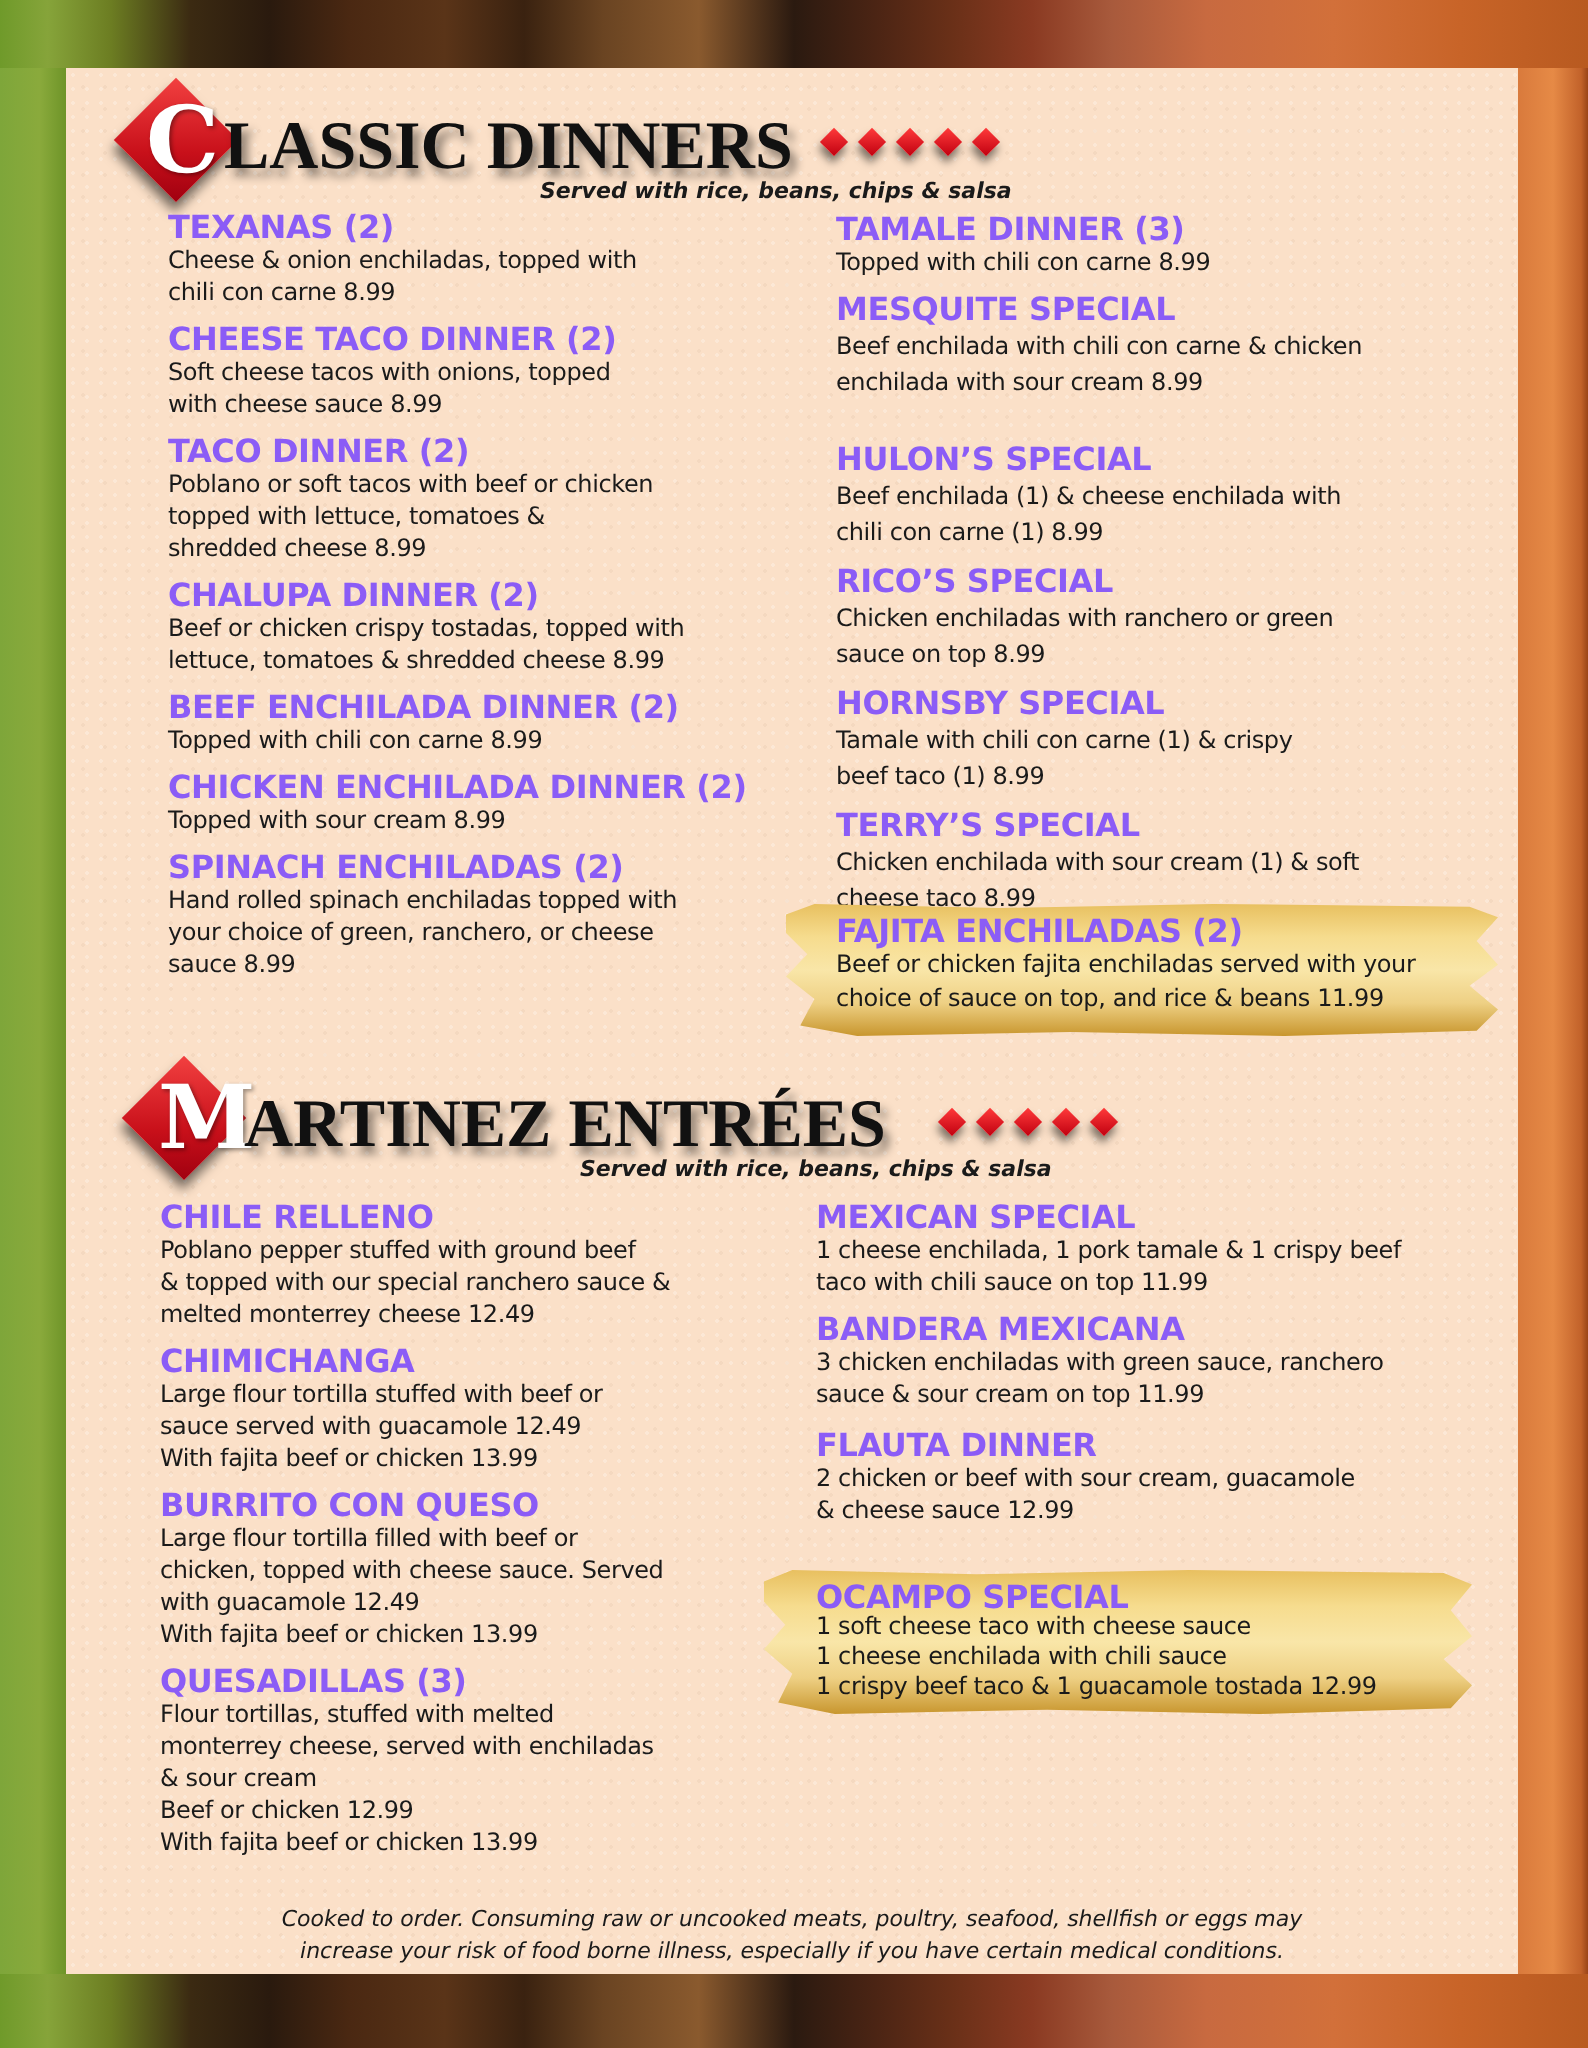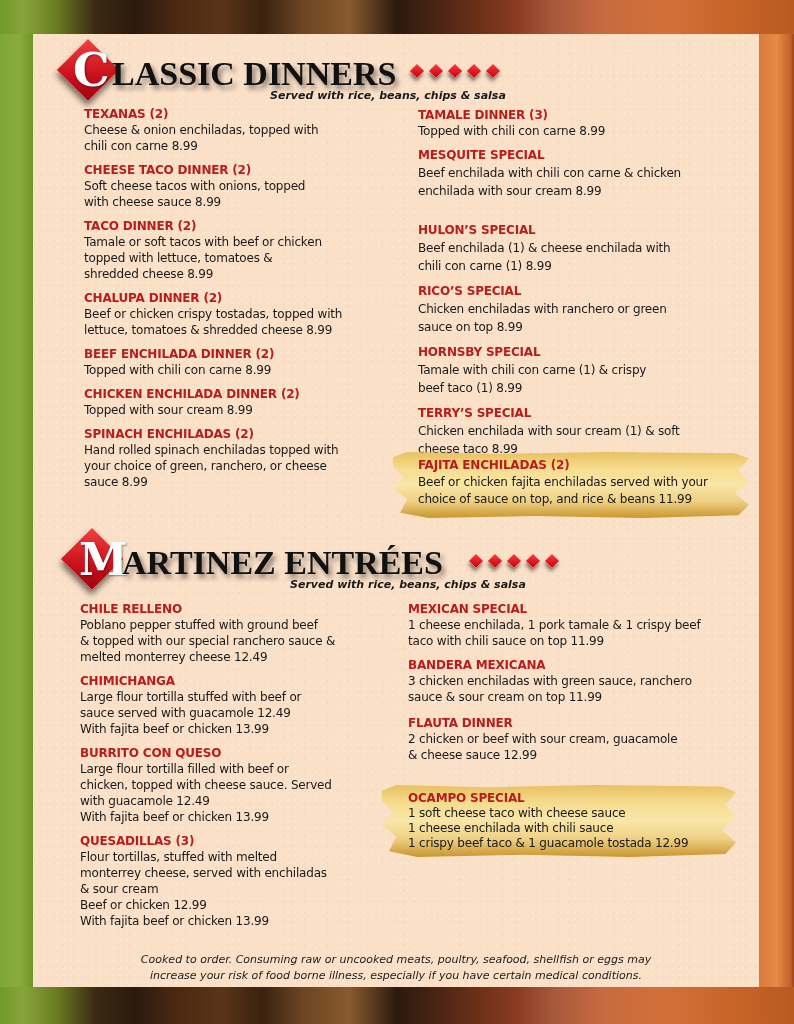--- a/index.html
+++ b/index.html
@@ -49,22 +49,22 @@
     width: 10px; height: 10px; background: linear-gradient(135deg,#ff3a3a,#c00010);
     transform: rotate(45deg); box-shadow: 2px 3px 4px rgba(0,0,0,0.5);
   }
   .served {
     position: absolute; font-family: "DejaVu Sans", sans-serif; font-style: italic; font-weight: bold;
     font-size: 11px; color: #1a1a1a;
   }
   .col { position: absolute; }
   .item { margin-bottom: 8px; }
   .item-name {
-    font-family: "DejaVu Sans", sans-serif; font-weight: bold; font-size: 12px;
-    color: #b91c1c; line-height: 16px; letter-spacing: -0.2px;
+    font-family: "DejaVu Sans", sans-serif; font-weight: bold; font-size: 16px;
+    color: #8b5cf6; line-height: 16px; letter-spacing: -0.2px;
   }
   .item-line {
     font-family: "DejaVu Sans", sans-serif; font-size: 12px; color: #1a1a1a;
     line-height: 16px; letter-spacing: -0.2px;
   }
   .scroll-box {
     position: absolute;
     background: linear-gradient(180deg, #e8c060 0%, #f6dc8e 25%, #f9e6a8 50%, #eed084 75%, #c8962e 100%);
     clip-path: polygon(0% 8%, 4% 0%, 30% 3%, 60% 0%, 96% 2%, 100% 10%, 97% 28%, 100% 46%, 96% 62%, 100% 80%, 97% 96%, 70% 100%, 40% 97%, 10% 100%, 2% 92%, 4% 72%, 0% 55%, 3% 38%, 0% 22%);
   }
@@ -102,21 +102,21 @@
     <div class="item-line">Cheese &amp; onion enchiladas, topped with</div>
     <div class="item-line">chili con carne 8.99</div>
   </div>
   <div class="item">
     <div class="item-name">CHEESE TACO DINNER (2)</div>
     <div class="item-line">Soft cheese tacos with onions, topped</div>
     <div class="item-line">with cheese sauce 8.99</div>
   </div>
   <div class="item">
     <div class="item-name">TACO DINNER (2)</div>
-    <div class="item-line">Tamale or soft tacos with beef or chicken</div>
+    <div class="item-line">Poblano or soft tacos with beef or chicken</div>
     <div class="item-line">topped with lettuce, tomatoes &amp;</div>
     <div class="item-line">shredded cheese 8.99</div>
   </div>
   <div class="item">
     <div class="item-name">CHALUPA DINNER (2)</div>
     <div class="item-line">Beef or chicken crispy tostadas, topped with</div>
     <div class="item-line">lettuce, tomatoes &amp; shredded cheese 8.99</div>
   </div>
   <div class="item">
     <div class="item-name">BEEF ENCHILADA DINNER (2)</div>

